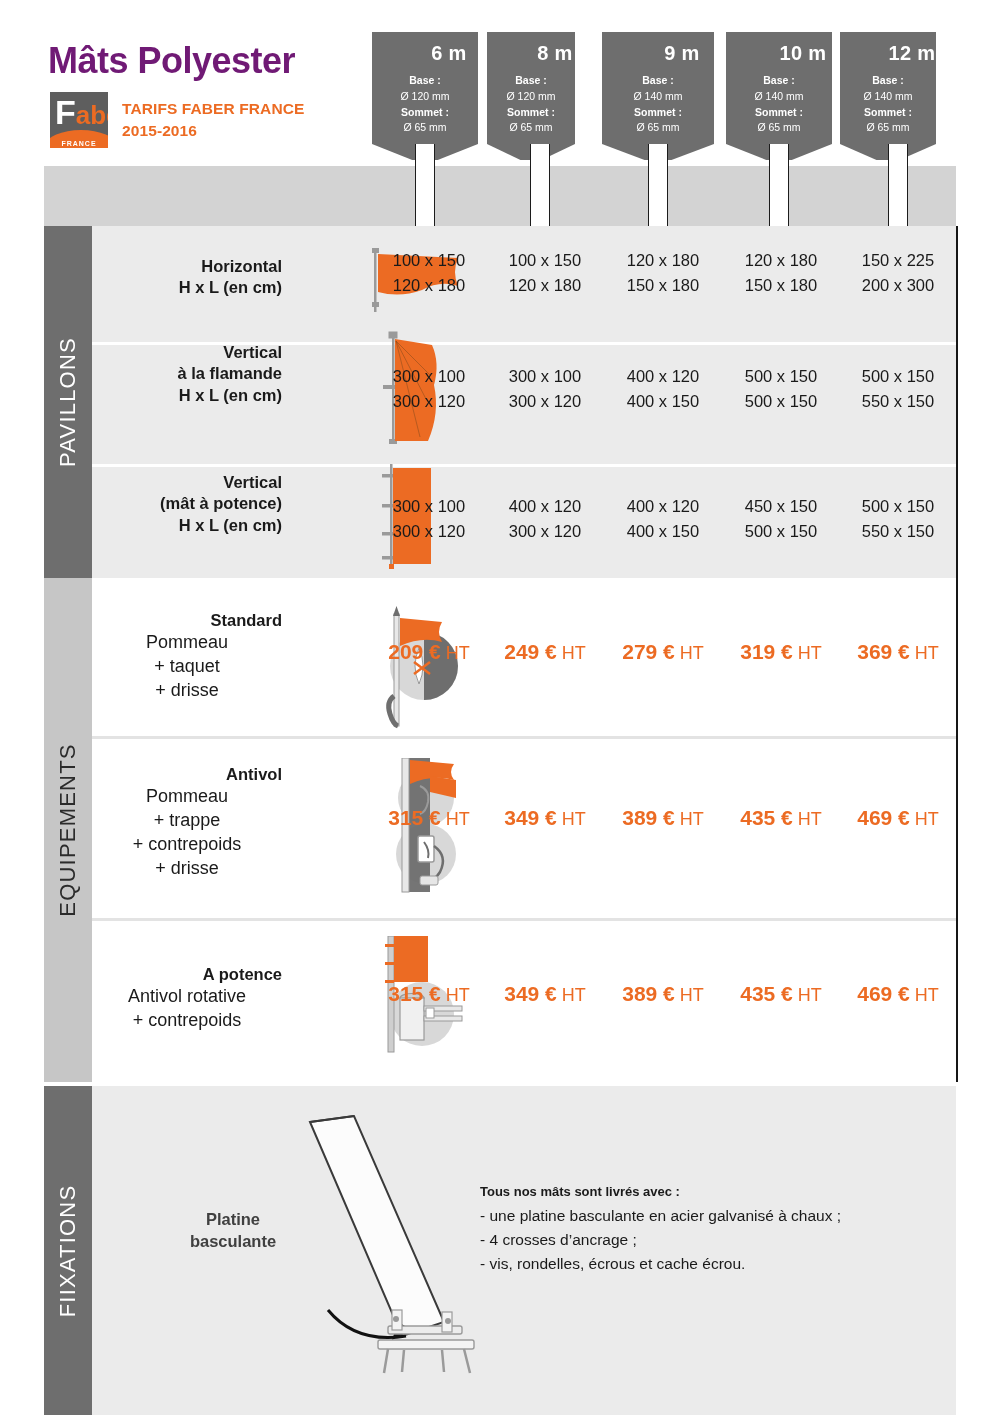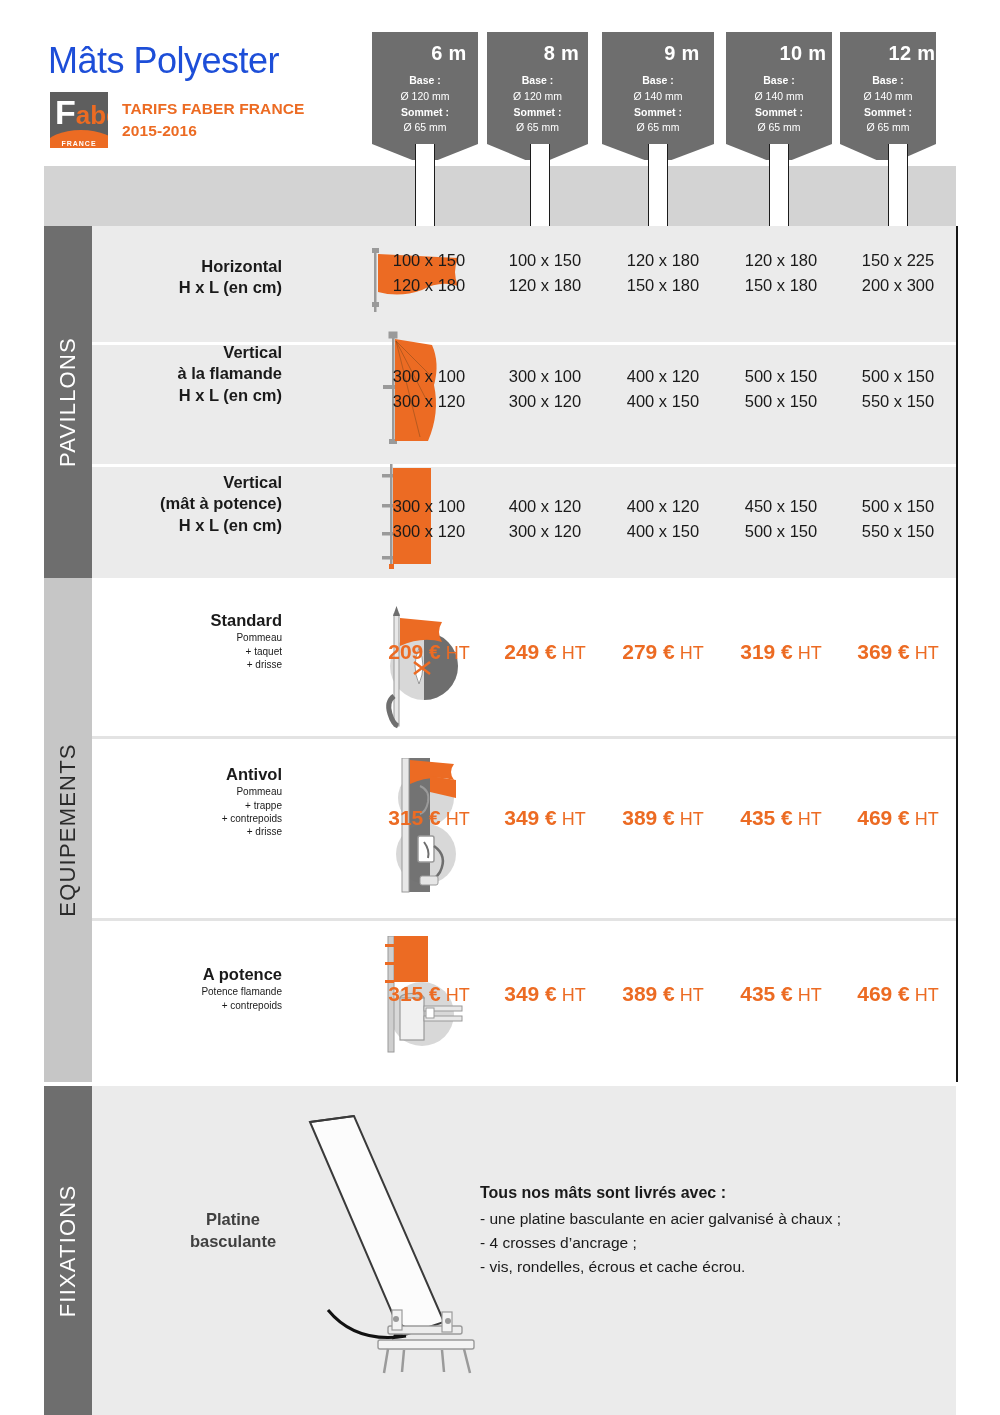--- a/index.html
+++ b/index.html
@@ -7,21 +7,21 @@
     width: 1000px; height: 1415px;
     background: #ffffff;
     font-family: "Liberation Sans", sans-serif;
     overflow: hidden;
   }
   #root { position: relative; width: 1000px; height: 1415px; background: #fff; }
 
   
   .title {
     position: absolute; left: 48px; top: 40px;
-    font-size: 36px; font-weight: normal; color: #1d4ed8;
+    font-size: 36px; font-weight: bold; color: #701a75;
     letter-spacing: -0.5px;
   }
   .brandrow { position: absolute; left: 50px; top: 92px; display: flex; align-items: flex-start; }
   .logo {
     width: 58px; height: 56px; background: #5e5e5e; position: relative; overflow: hidden;
     flex: 0 0 auto;
   }
   .logo .fglyph {
     position: absolute; left: 5px; top: 3px;
     color: #ffffff; font-size: 34px; font-weight: bold; line-height: 1;
@@ -81,34 +81,34 @@
   .sec-equ { background: #ffffff; }
   .sec-fix { background: #ebebeb; }
   .rowsep { position: absolute; left: 0; width: 100%; height: 2.5px; background: #ffffff; }
   .rowsep.grey { background: #e3e3e3; }
 
   .rowlabel {
     position: absolute; left: 0; width: 190px; text-align: right;
     color: #1a1a1a;
   }
   .rowlabel .ttl { font-size: 16.5px; font-weight: bold; line-height: 1.3; }
-  .rowlabel .sub { font-size: 10px; line-height: 1.32; }
+  .rowlabel .sub { font-size: 18px; line-height: 1.32; text-align: center; }
 
   .cell {
     position: absolute; text-align: center; color: #1a1a1a;
     font-size: 16.5px; line-height: 1.5;
   }
   .price {
     position: absolute; text-align: center; color: #ec6b23; white-space: nowrap;
   }
   .price .amt { font-size: 21px; font-weight: bold; }
   .price .ht { font-size: 18px; font-weight: normal; }
 
   .fixnote { position: absolute; color: #1a1a1a; }
-  .fixnote .hd { font-size: 16px; font-weight: bold; margin-bottom: 5px; }
+  .fixnote .hd { font-size: 13px; font-weight: bold; margin-bottom: 5px; }
   .fixnote .li { font-size: 15.5px; line-height: 1.55; }
 
   .platine {
     position: absolute; text-align: center; font-size: 16.5px;
     font-weight: bold; line-height: 1.35; color: #404040;
   }
   svg { display: block; }
 </style>
 </head>
 <body>
@@ -131,21 +131,21 @@
 
   <div class="headband"></div>
 
   <div id="cols">
       <div class="colhead" style="left: 372px; width: 106px; height: 112px;">
         <div class="size">6 m</div>
         <div class="spec"><b>Base :</b><br>Ø 120 mm<br><b>Sommet :</b><br>Ø 65 mm</div>
         <div class="notch"></div>
       </div>
       <div class="poleband" style="left: 415px; top: 144px; height: 82px;"></div>
-      <div class="colhead" style="left: 487px; width: 101px; height: 112px;">
+      <div class="colhead" style="left: 487px; width: 88px; height: 112px;">
         <div class="size">8 m</div>
         <div class="spec"><b>Base :</b><br>Ø 120 mm<br><b>Sommet :</b><br>Ø 65 mm</div>
         <div class="notch"></div>
       </div>
       <div class="poleband" style="left: 530px; top: 144px; height: 82px;"></div>
       <div class="colhead" style="left: 602px; width: 112px; height: 112px;">
         <div class="size">9 m</div>
         <div class="spec"><b>Base :</b><br>Ø 140 mm<br><b>Sommet :</b><br>Ø 65 mm</div>
         <div class="notch"></div>
       </div>
@@ -340,21 +340,21 @@
         </svg>
       </div>
       <div class="price" style="left: 280px; width: 114px; top: 228px;"><span class="amt">315 €</span><span class="ht"> HT</span></div>
       <div class="price" style="left: 394px; width: 118px; top: 228px;"><span class="amt">349 €</span><span class="ht"> HT</span></div>
       <div class="price" style="left: 512px; width: 118px; top: 228px;"><span class="amt">389 €</span><span class="ht"> HT</span></div>
       <div class="price" style="left: 630px; width: 118px; top: 228px;"><span class="amt">435 €</span><span class="ht"> HT</span></div>
       <div class="price" style="left: 748px; width: 116px; top: 228px;"><span class="amt">469 €</span><span class="ht"> HT</span></div>
       <div class="rowsep grey" style="top: 340px;"></div>
       <div class="rowlabel" style="top: 386px;">
         <div class="ttl">A potence</div>
-        <div class="sub">Potence flamande</div>
+        <div class="sub">Antivol rotative</div>
         <div class="sub">+ contrepoids</div>
       </div>
       <div style="position: absolute; left: 272px; top: 358px;">
         <svg width="100" height="118" viewBox="0 0 100 118">
           <circle cx="58" cy="78" r="32" fill="#d8d8d8"></circle>
           <rect x="24" y="0" width="6" height="116" fill="#cfcfcf" stroke="#9a9a9a" stroke-width="1"></rect>
           <rect x="30" y="0" width="34" height="46" fill="#ec6b23"></rect>
           <rect x="21" y="8" width="9" height="3" fill="#ec6b23"></rect>
           <rect x="21" y="26" width="9" height="3" fill="#ec6b23"></rect>
           <rect x="21" y="44" width="9" height="3" fill="#ec6b23"></rect>

